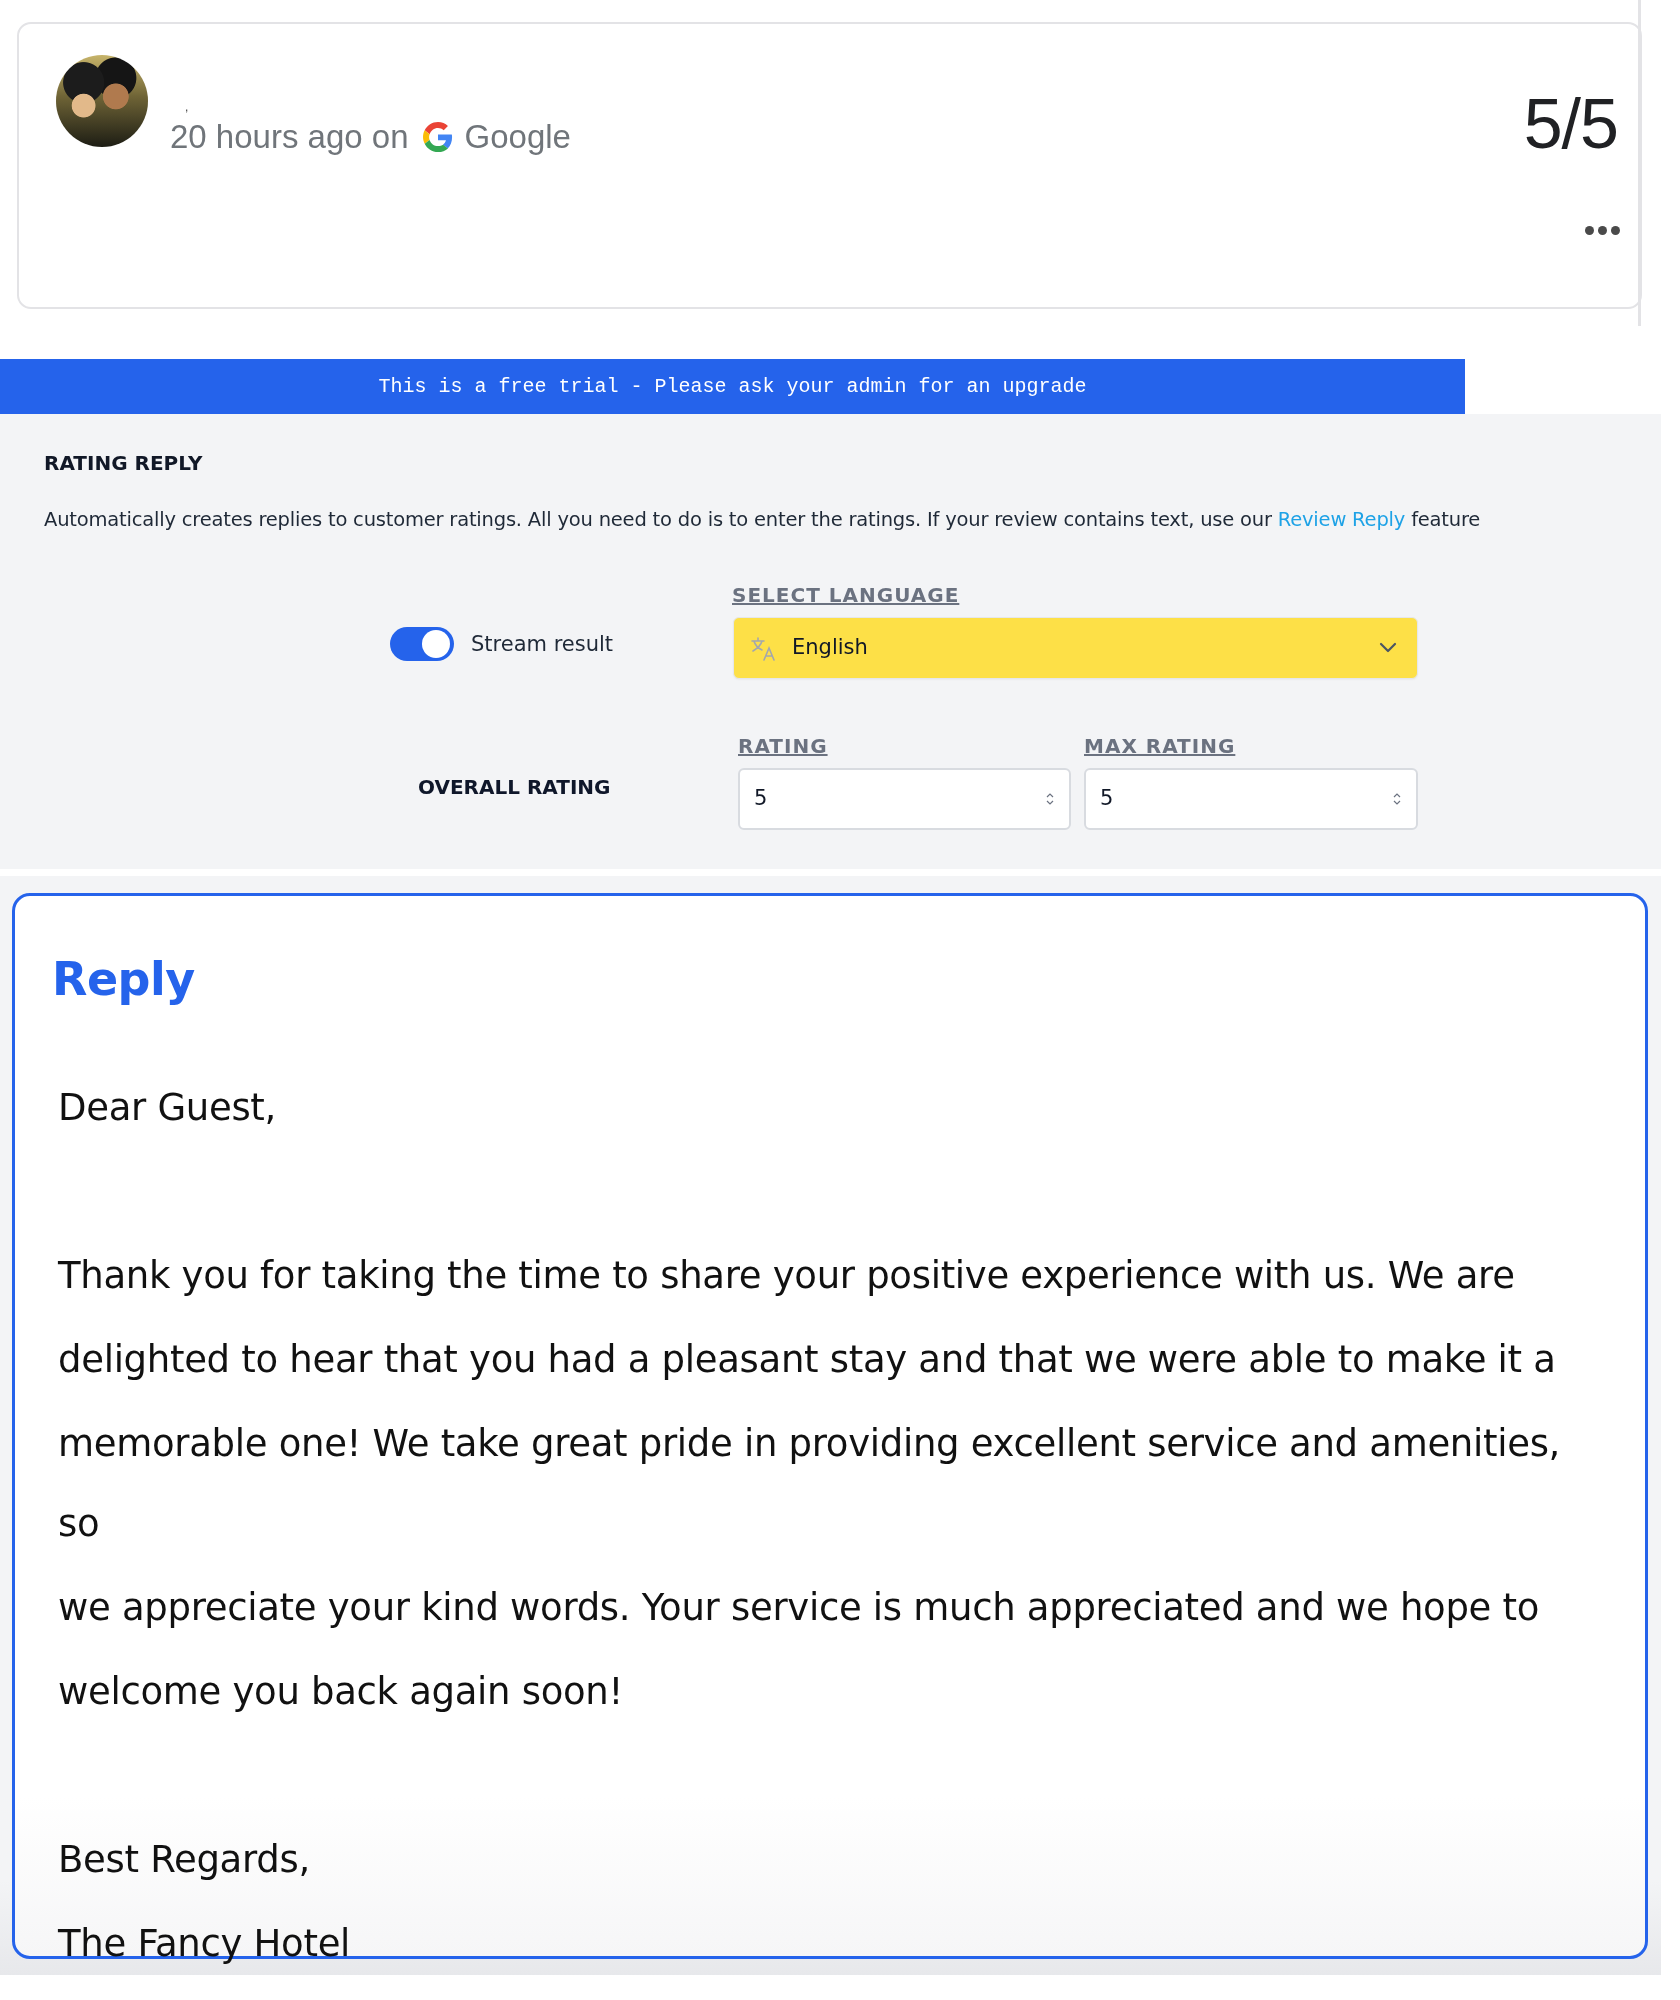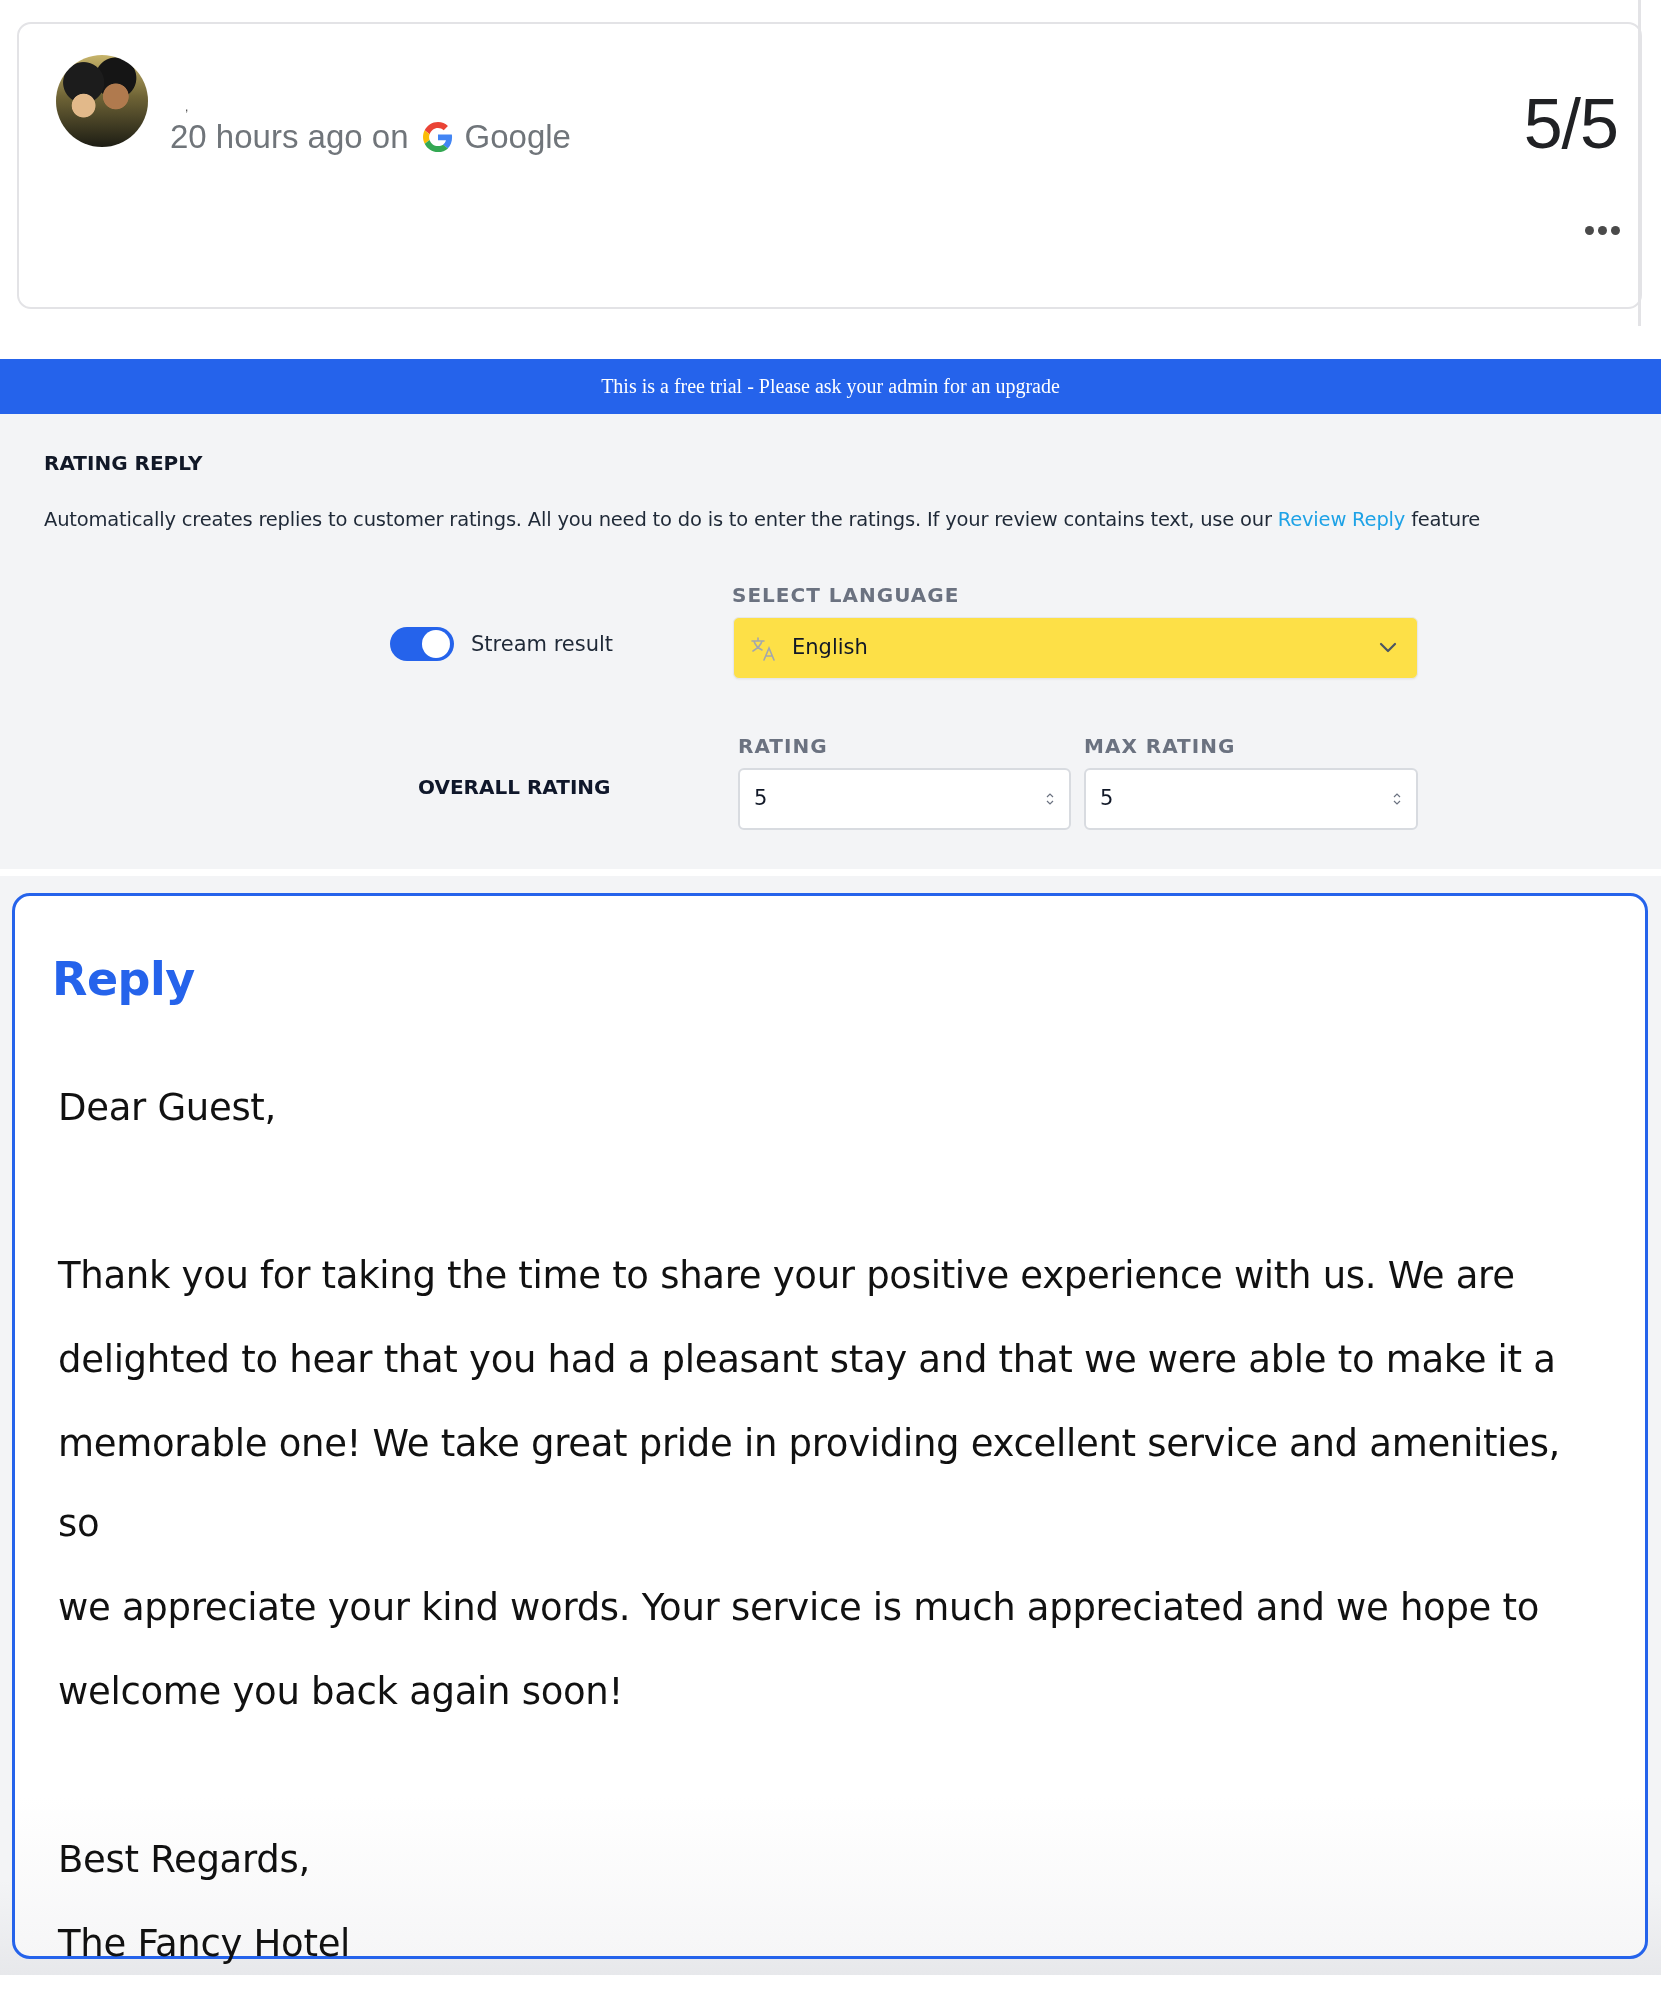--- a/index.html
+++ b/index.html
@@ -38,22 +38,22 @@
     font-size: 70px; color: #202124; letter-spacing: -1px; text-align: right;
   }
   .more-dots {
     position: absolute; right: 56px; top: 222px; display: flex; gap: 4px; cursor: pointer;
     padding: 4px;
   }
   .more-dots span { width: 9px; height: 9px; border-radius: 50%; background: #4a4a4a; display: block; }
 
   
   .trial-banner {
-    position: absolute; left: 0; top: 359px; width: 1661px; height: 55px; background: #2563eb;
-    color: #fff; font-family: Liberation Serif, serif; font-size: 20px;
+    position: absolute; left: 0; top: 359px; width: 1465px; height: 55px; background: #2563eb;
+    color: #fff; font-family: Liberation Mono, monospace; font-size: 20px;
     display: flex; align-items: center; justify-content: center;
   }
 
   
   .settings-panel {
     position: absolute; left: 0; top: 414px; width: 1661px; height: 455px; background: #f3f4f6;
   }
   .panel-title {
     position: absolute; left: 44px; top: 451px; font-size: 20px; font-weight: bold; color: #111827;
   }
@@ -68,21 +68,21 @@
     background: #2563eb; cursor: pointer;
   }
   .toggle-knob {
     position: absolute; right: 4px; top: 3px; width: 28px; height: 28px; border-radius: 50%; background: #fff;
   }
   .toggle-label {
     position: absolute; left: 471px; top: 632px; font-size: 21px; color: #1f2937;
   }
 
   .field-label {
-    position: absolute; font-size: 20px; font-weight: bold; color: #6b7280; letter-spacing: 1px;
+    position: absolute; font-size: 20px; font-weight: bold; color: #6b7280; letter-spacing: 1px; text-decoration: underline;
   }
   .lbl-language { left: 732px; top: 583px; }
   .lbl-rating { left: 738px; top: 734px; }
   .lbl-max { left: 1084px; top: 734px; }
   .overall-label {
     position: absolute; left: 389px; top: 775px; font-size: 20px; font-weight: bold; color: #0f172a; margin-left: 29px;
   }
 
   .select {
     position: absolute; left: 733px; top: 617px; width: 685px; height: 62px; background: #fde047;

